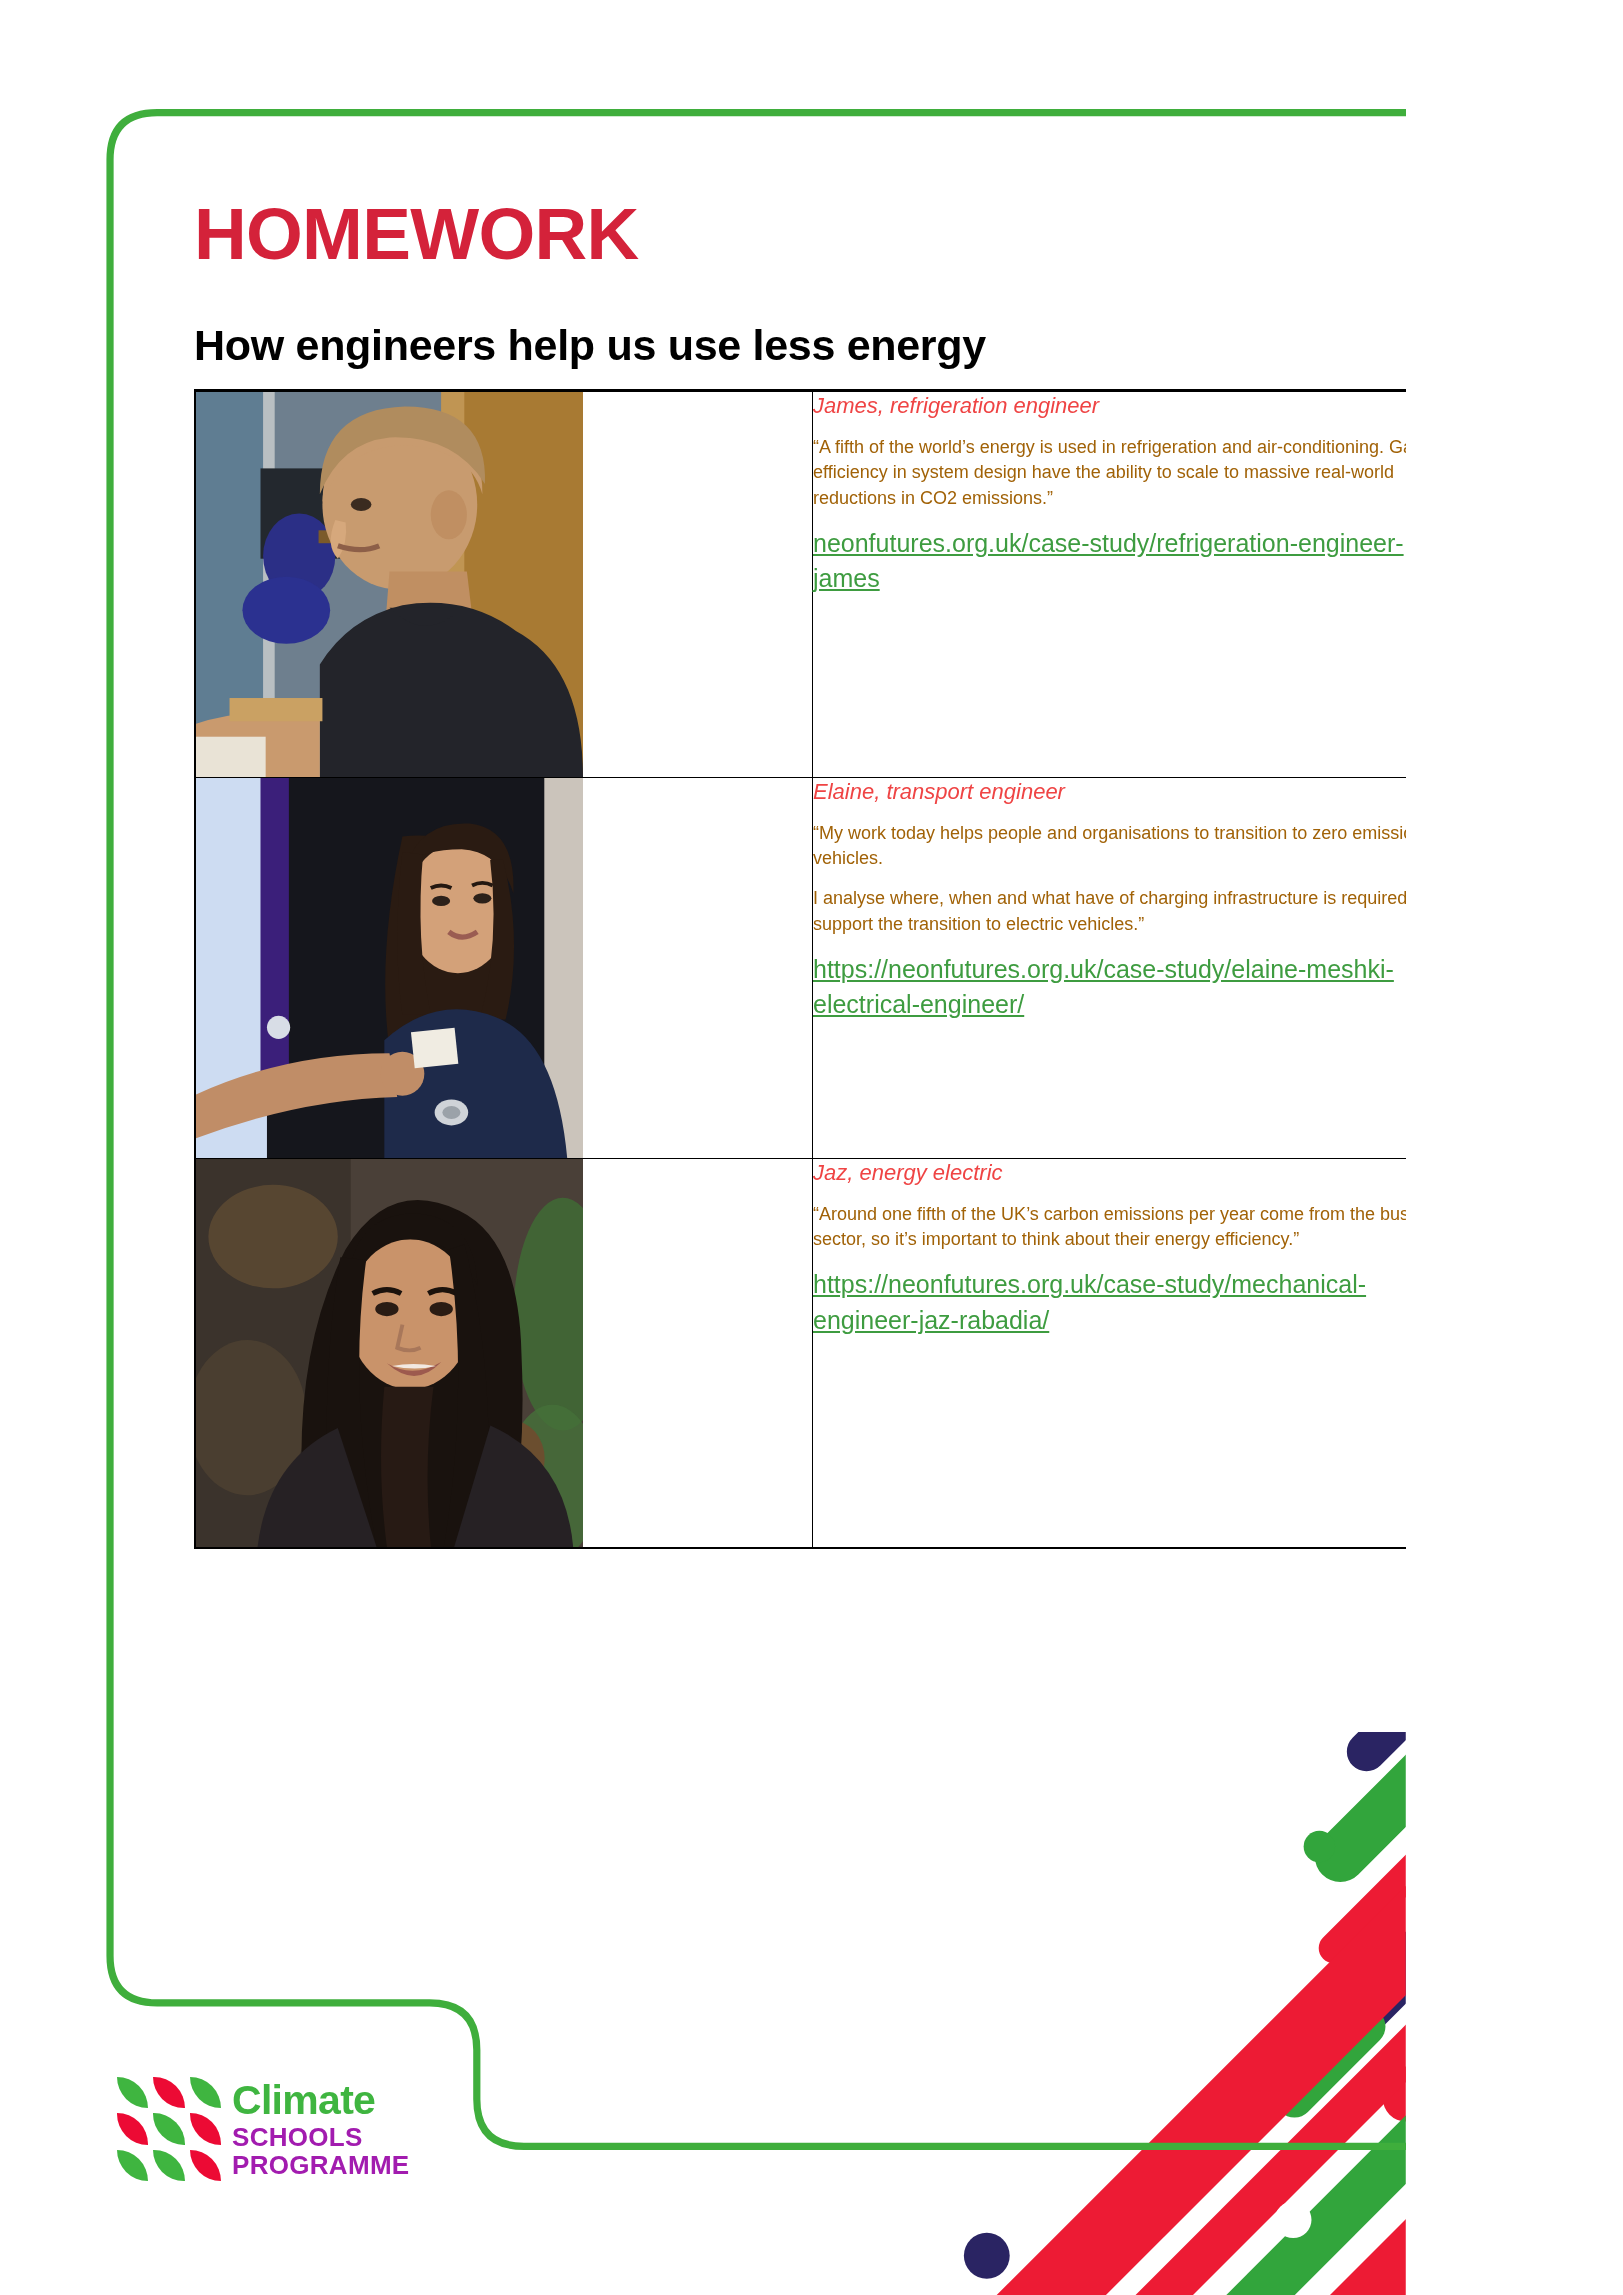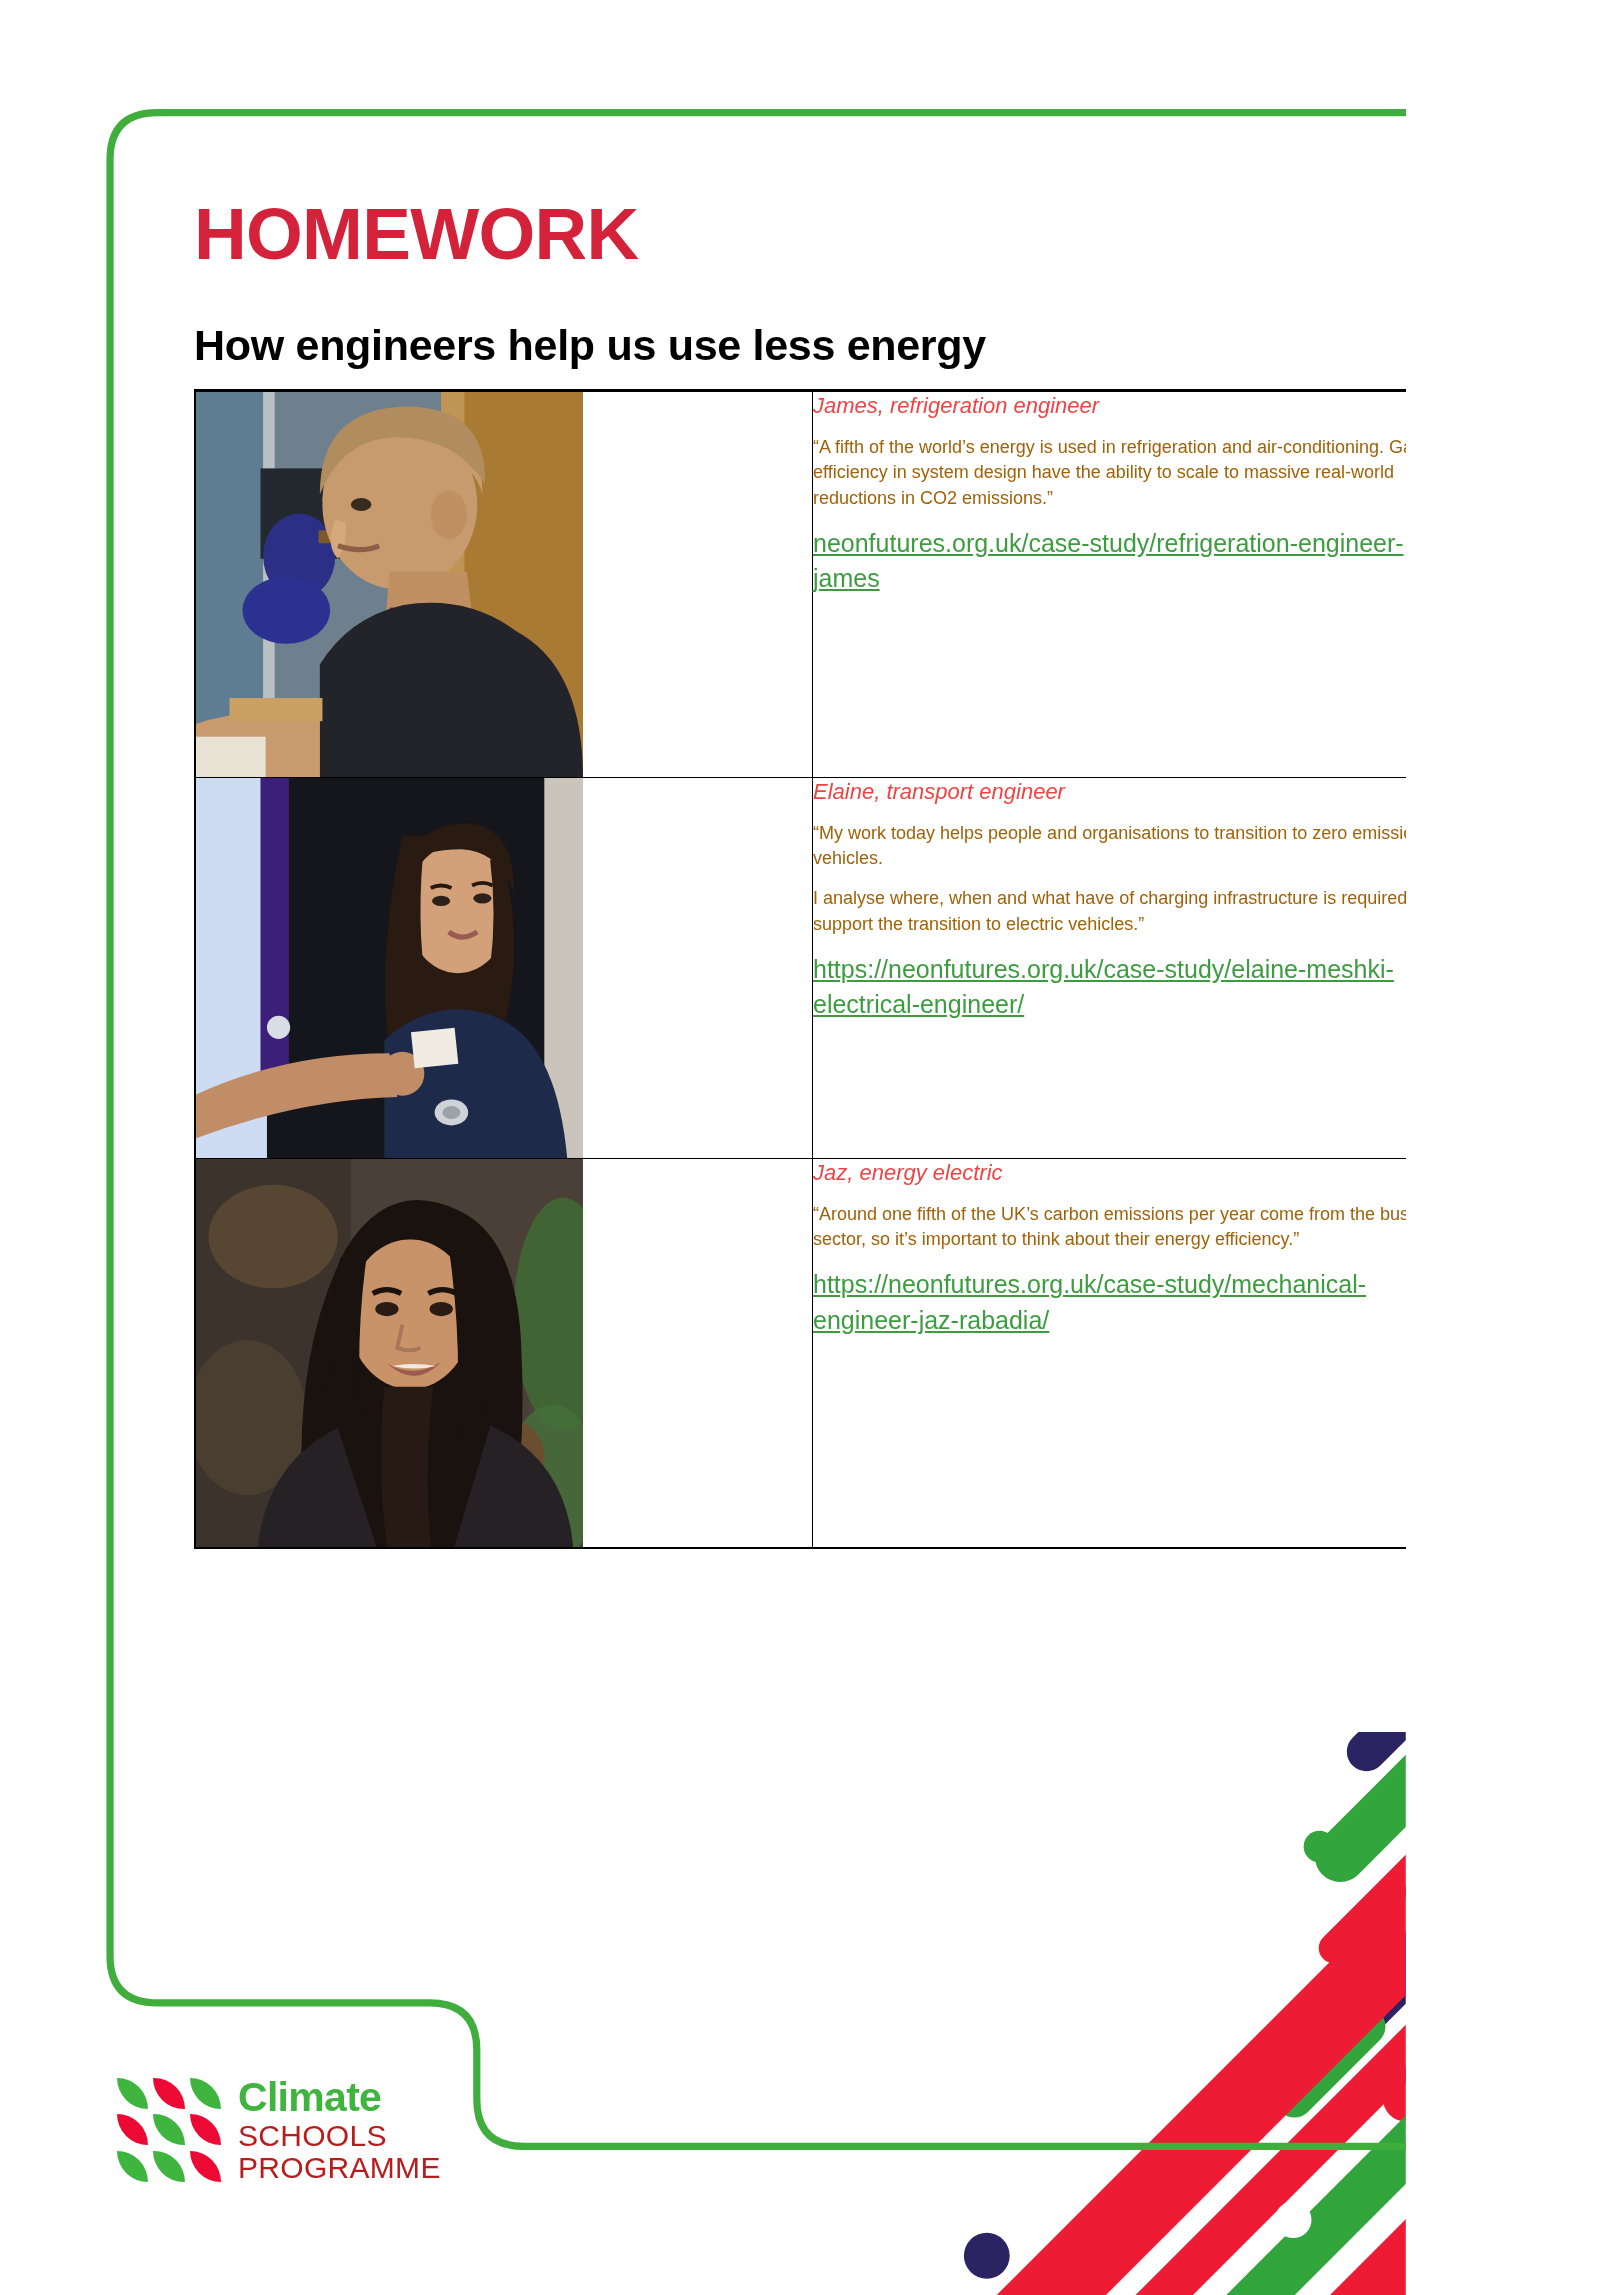--- a/index.html
+++ b/index.html
@@ -132,21 +132,21 @@
     margin: 0;
   }
 
   
   .logo {
     position: absolute;
     left: 117px;
     top: 2077px;
     display: flex;
     align-items: center;
-    gap: 17px;
+    gap: 11px;
   }
   .logo-mark {
     width: 104px;
     height: 104px;
     display: grid;
     grid-template-columns: repeat(3, 1fr);
     grid-template-rows: repeat(3, 1fr);
     gap: 5.2px;
   }
   .leaf {
@@ -157,23 +157,23 @@
   .logo-words { line-height: 1; }
   .logo-climate {
     color: #3FB540;
     font-size: 41px;
     font-weight: bold;
     letter-spacing: -0.7px;
     display: block;
     margin-bottom: 2.6px;
   }
   .logo-schools, .logo-programme {
-    color: #b91c1c;
-    font-size: 30px;
-    font-weight: normal;
+    color: #a21caf;
+    font-size: 26px;
+    font-weight: bold;
     letter-spacing: 0.3px;
     display: block;
   }
   .logo-schools { margin-bottom: 2px; }
 </style>
 </head>
 <body>
 
 <div id="page">
 

